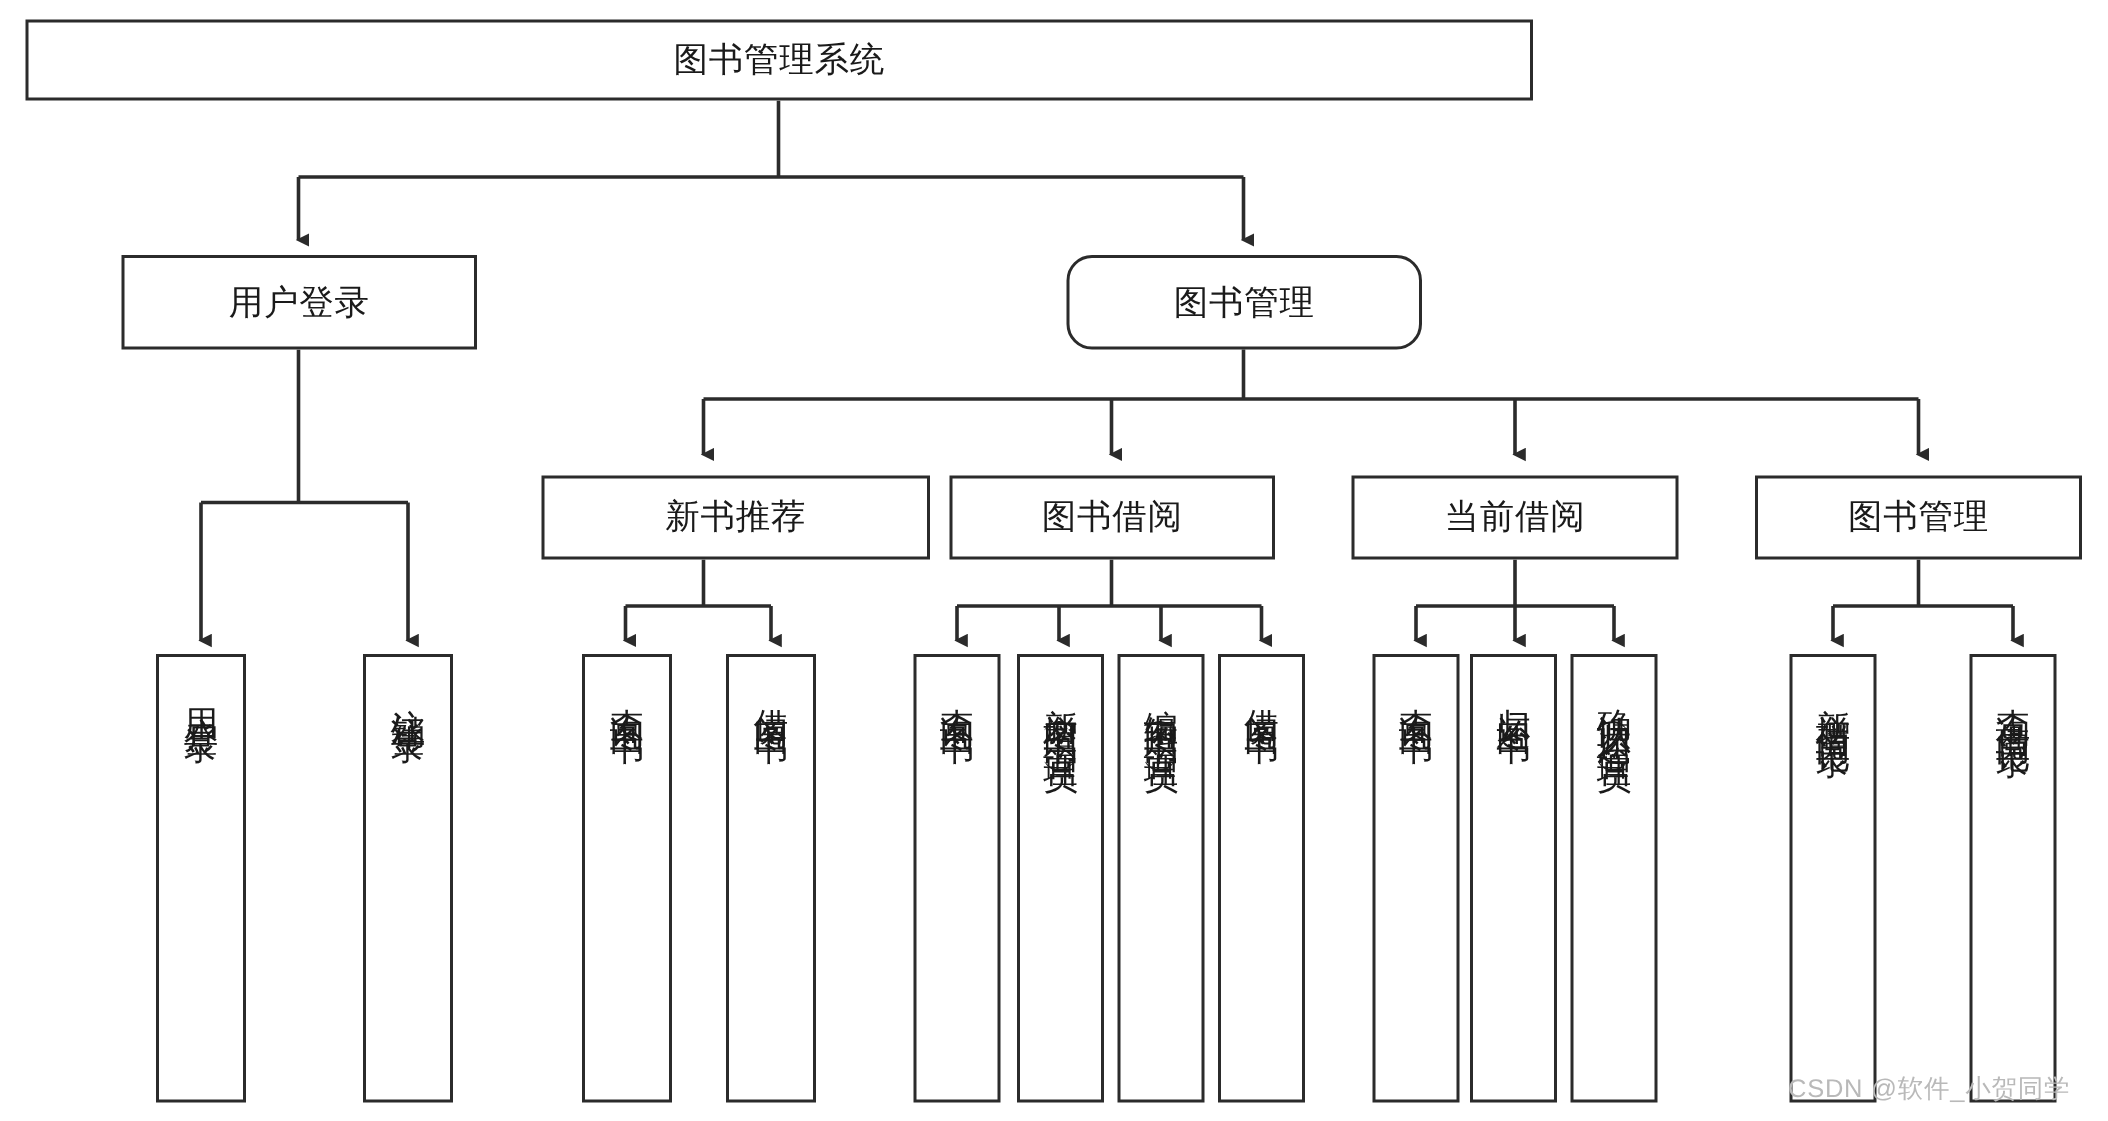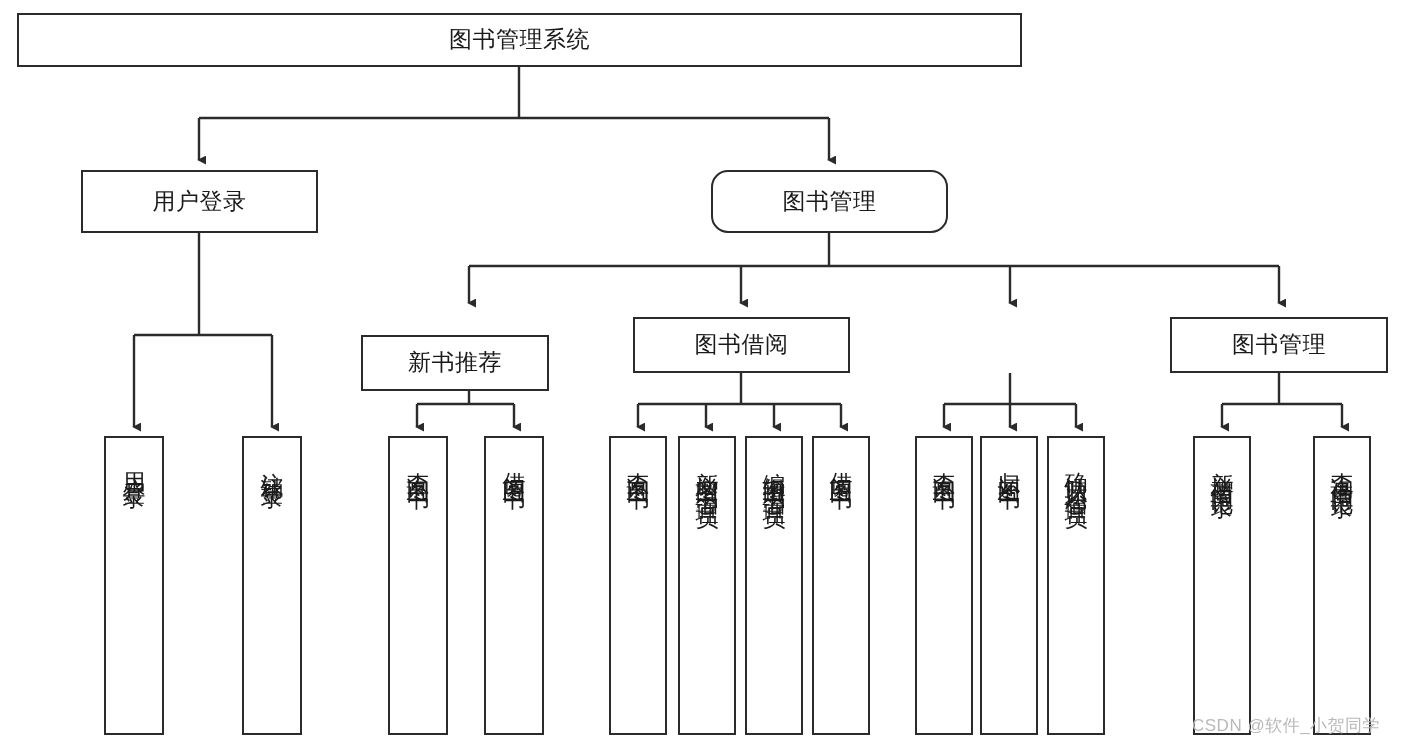--- a/index.html
+++ b/index.html
@@ -128,25 +128,28 @@
     <span class="label">图书管理系统</span>
   </div>
 
   <div class="node horiz" style="left:81px; top:170px; width:237px; height:63px;">
     <span class="label">用户登录</span>
   </div>
   <div class="node horiz" style="left:711px; top:170px; width:237px; height:63px;border-radius:17px;">
     <span class="label">图书管理</span>
   </div>
 
-  <div class="node horiz" style="left:361px; top:335px; width:188px; height:56px;">
+  <div class="node horiz" style="left:361px; top:317px; width:259px; height:56px;">
     <span class="label">新书推荐</span>
   </div>
   <div class="node horiz" style="left:633px; top:317px; width:217px; height:56px;">
     <span class="label">图书借阅</span>
+  </div>
+  <div class="node horiz" style="left:901px; top:317px; width:218px; height:56px;">
+    <span class="label">当前借阅</span>
   </div>
   <div class="node horiz" style="left:1170px; top:317px; width:218px; height:56px;">
     <span class="label">图书管理</span>
   </div>
 
   <div class="node vert" style="left:104px; top:436px; width:60px; height:299px;">
     <span class="label">用户登录</span>
   </div>
   <div class="node vert" style="left:242px; top:436px; width:60px; height:299px;">
     <span class="label">注销登录</span>

